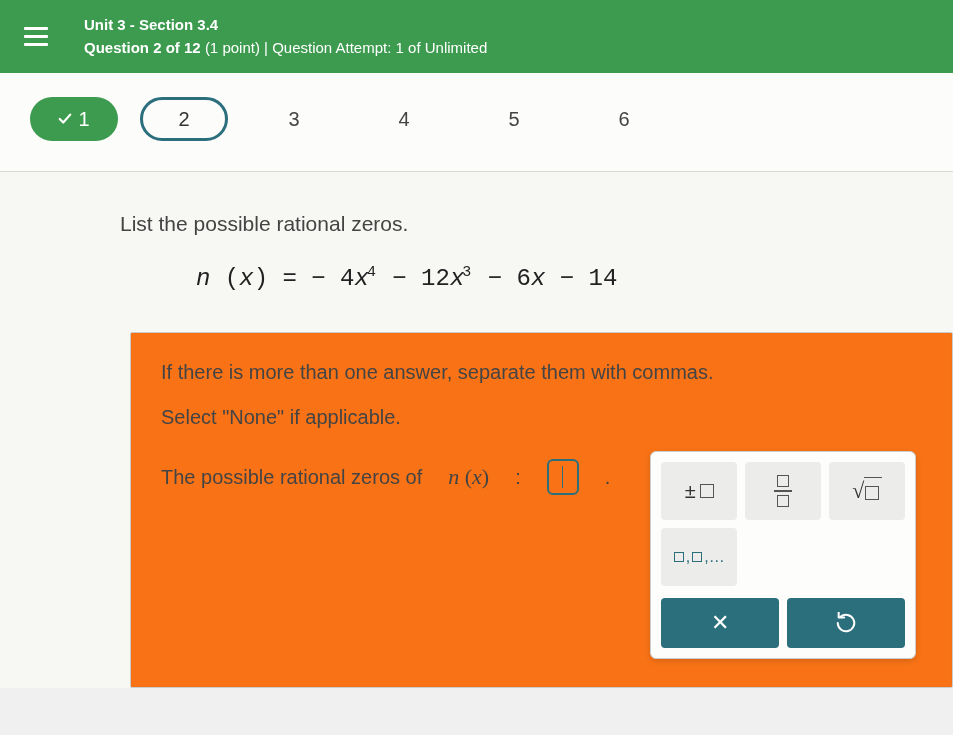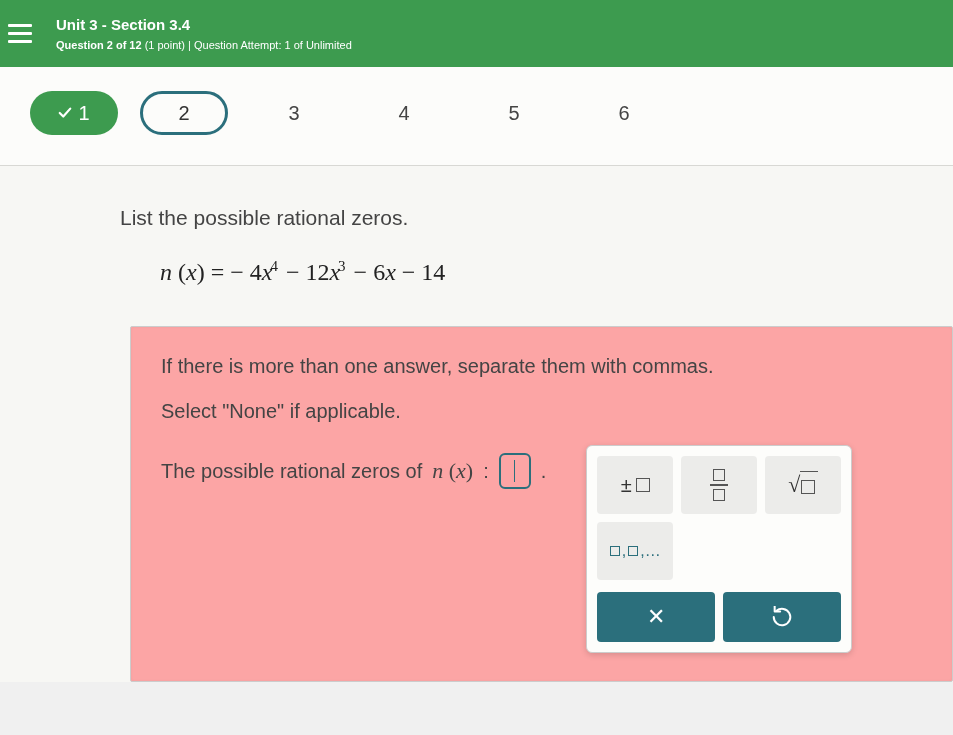--- a/index.html
+++ b/index.html
@@ -6,24 +6,24 @@
     body {
       font-family: -apple-system, BlinkMacSystemFont, 'Segoe UI', Arial, sans-serif;
       background: #f0f0f0;
       width: 953px;
       height: 735px;
       overflow: hidden;
     }
     .header {
       background: #3d9b4f;
       color: #fff;
-      padding: 14px 4px;
-      display: flex;
-      align-items: center;
-      gap: 20px;
+      padding: 14px 20px;
+      display: flex;
+      align-items: center;
+      gap: 32px;
     }
     .hamburger {
       display: flex;
       flex-direction: column;
       gap: 5px;
       cursor: pointer;
       padding: 4px;
     }
     .hamburger span {
       width: 24px;
@@ -32,21 +32,21 @@
       border-radius: 1px;
     }
     .header-text {
       line-height: 1.5;
     }
     .header-line1 {
       font-size: 15px;
       font-weight: 600;
     }
     .header-line2 {
-      font-size: 11px;
+      font-size: 15px;
       font-weight: 600;
     }
     .header-line2 .light {
       font-weight: 400;
     }
     .nav-row {
       background: #fcfcfa;
       padding: 24px 30px 30px 30px;
       display: flex;
       gap: 22px;
@@ -81,32 +81,32 @@
     .content {
       padding: 40px 40px 0 120px;
       background: #f7f7f4;
     }
     .prompt {
       font-size: 21px;
       color: #444;
       margin-bottom: 28px;
     }
     .formula {
-      font-family: Liberation Serif, serif;
+      font-family: Liberation Mono, monospace;
       font-size: 24px;
       color: #222;
-      margin-left: 40px;
+      margin-left: 76px;
       margin-bottom: 40px;
       font-style: italic;
     }
     .formula .num { font-style: normal; }
     .formula sup { font-size: 15px; font-style: normal; vertical-align: super; position: relative; left: -2px;}
     .answer-box {
       border: 1px solid #ccc;
-      background: #fca5a5;
+      background: #f97316;
       padding: 28px 30px;
       border-radius: 2px;
       margin-left: 10px;
       margin-right: -40px;
       box-shadow: inset 0 0 3px rgba(0,0,0,0.05);
     }
     .instr {
       font-size: 20px;
       color: #444;
       margin-bottom: 22px;
@@ -114,21 +114,21 @@
     .answer-row {
       display: flex;
       align-items: flex-start;
       gap: 40px;
     }
     .answer-line {
       font-size: 20px;
       color: #444;
       display: flex;
       align-items: center;
-      gap: 10px;
+      gap: 26px;
       padding-top: 8px;
     }
     .answer-line .math {
       font-family: 'Times New Roman', serif;
       font-style: italic;
       font-size: 22px;
       text-align: center;
     }
     .input-slot {
       display: inline-flex;

